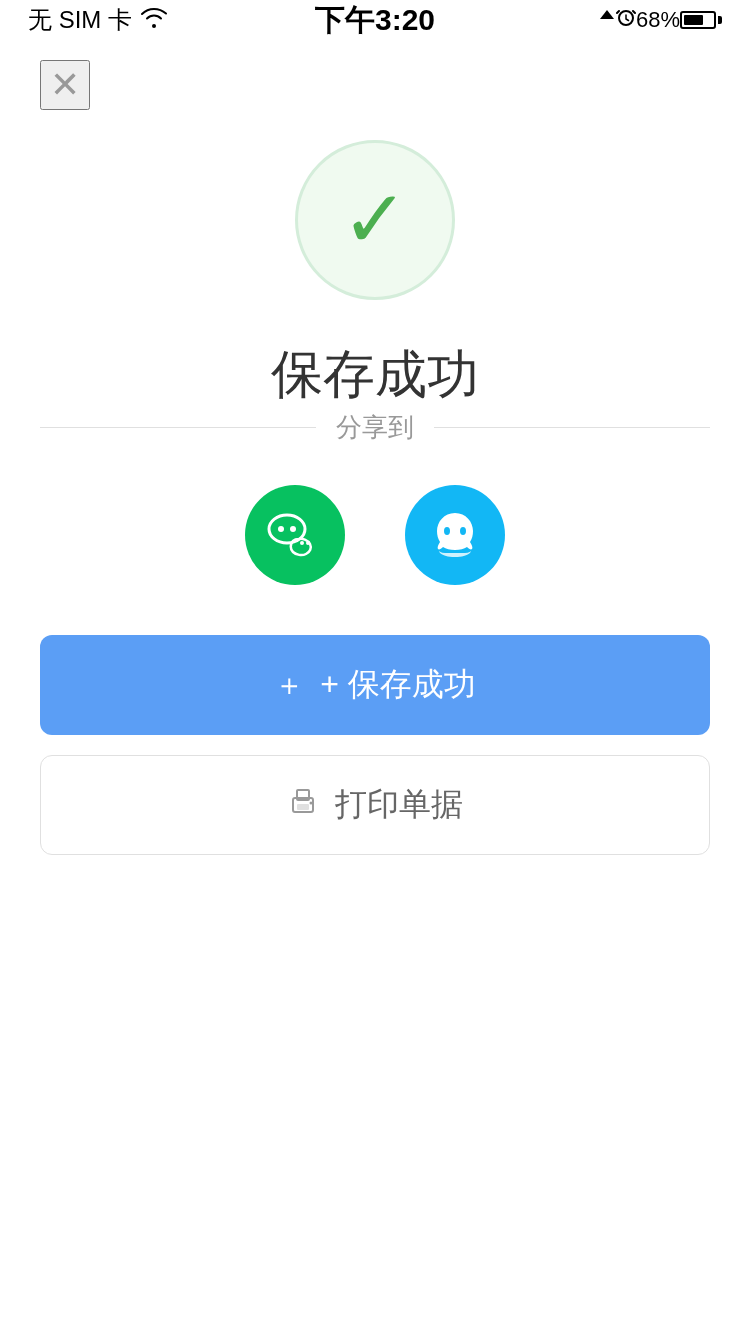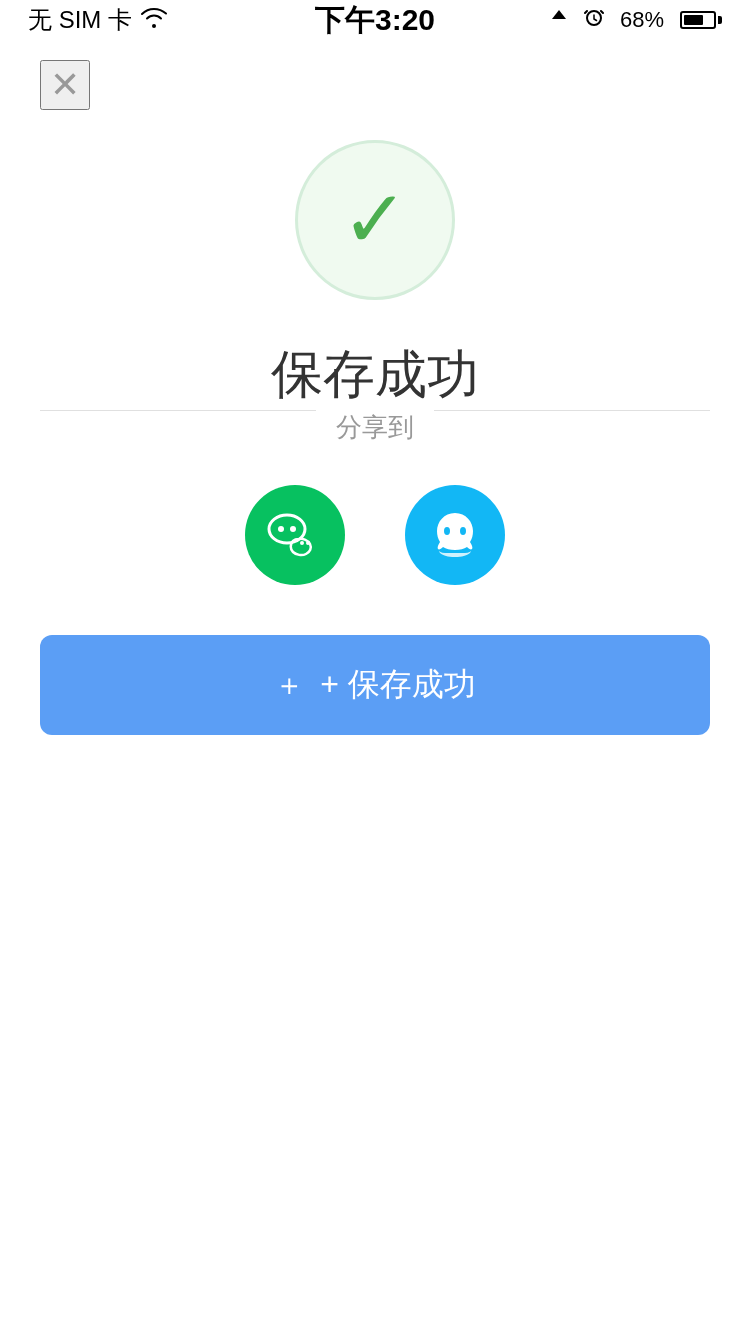--- a/index.html
+++ b/index.html
@@ -36,21 +36,21 @@
       font-size: 30px;
       font-weight: 600;
       color: #000;
       position: absolute;
       left: 50%;
       transform: translateX(-50%);
     }
     .status-right {
       display: flex;
       align-items: center;
-      gap: 16px;
+      gap: 0;
       font-size: 22px;
       color: #000;
     }
     .battery-icon {
       display: inline-flex;
       align-items: center;
       gap: 2px;
     }
     .battery-body {
       width: 36px;
@@ -126,21 +126,21 @@
       color: #333;
     }
 
     
     .share-section {
       width: 100%;
       margin-bottom: 50px;
     }
     .share-divider-row {
       display: flex;
-      align-items: flex-start;
+      align-items: center;
       gap: 20px;
       margin-bottom: 40px;
     }
     .divider-line {
       flex: 1;
       height: 1px;
       background: #e0e0e0;
     }
     .share-label {
       font-size: 26px;
@@ -285,15 +285,26 @@
         </svg>
       </div>
     </div>
   </div>
 
   <div class="actions">
     <button class="action-btn btn-primary">
       <span class="btn-icon">＋</span>
       <span>+ 保存成功</span>
     </button>
+    <button class="action-btn btn-secondary">
+      <span class="btn-icon">
+        <svg width="32" height="32" viewBox="0 0 32 32" fill="none">
+          <rect x="6" y="12" width="20" height="14" rx="2" stroke="#999" stroke-width="2" fill="none"></rect>
+          <rect x="10" y="4" width="12" height="10" rx="1" stroke="#999" stroke-width="2" fill="none"></rect>
+          <rect x="10" y="18" width="12" height="6" rx="1" fill="#e0e0e0"></rect>
+          <circle cx="24" cy="17" r="1.5" fill="#999"></circle>
+        </svg>
+      </span>
+      <span>打印单据</span>
+    </button>
   </div>
 
 </div>
 
 </body></html>

